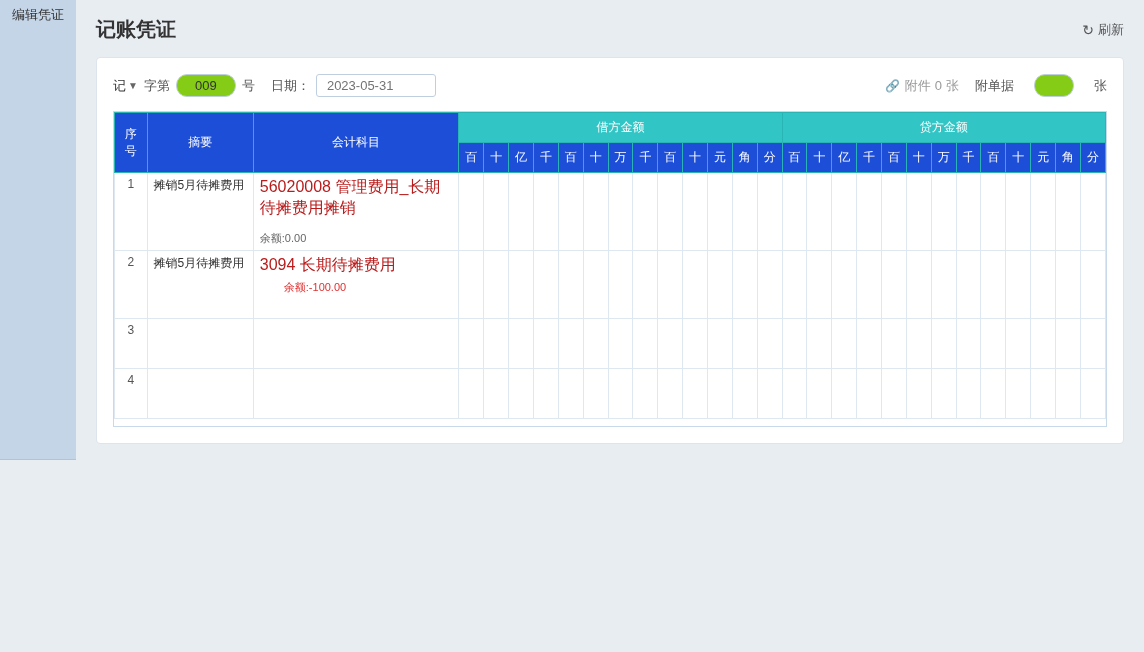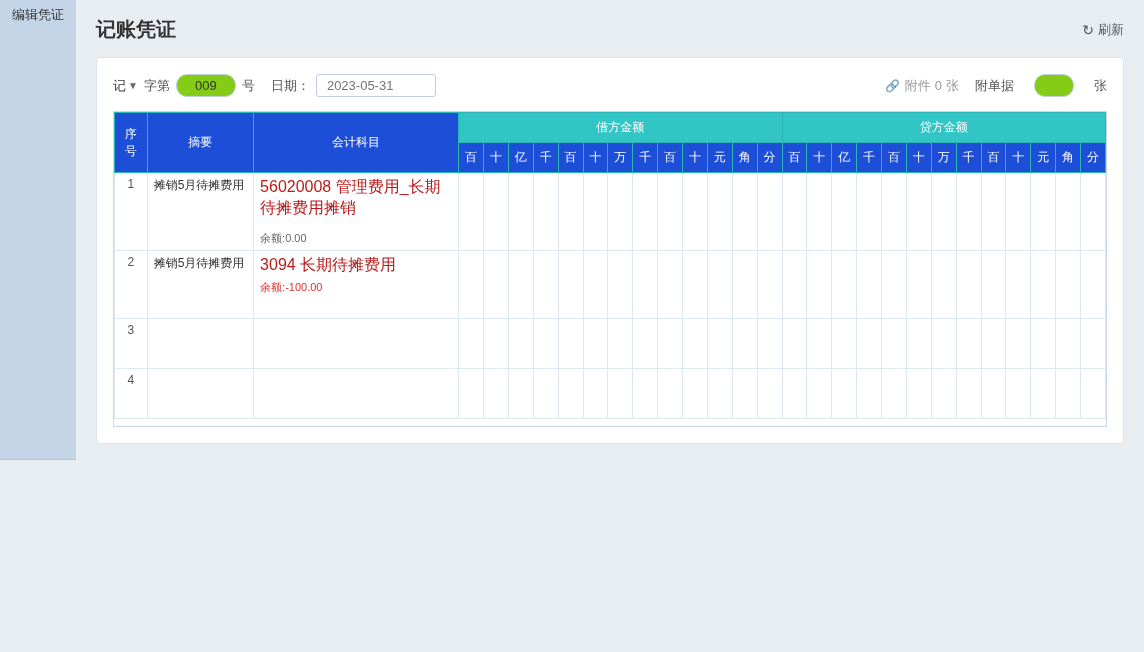--- a/index.html
+++ b/index.html
@@ -195,20 +195,21 @@
     }
     .cell-balance {
       font-size: 11px;
       color: #666;
       margin-top: 12px;
     }
     .cell-balance-neg {
       font-size: 11px;
       color: #e03030;
       margin-top: 4px;
+      margin-left: 24px;
     }
 
     .header-group-row th {
       text-align: center;
     }
     .debit-header {
       background: #32c5c5 !important;
     }
     .credit-header {
       background: #32c5c5 !important;

